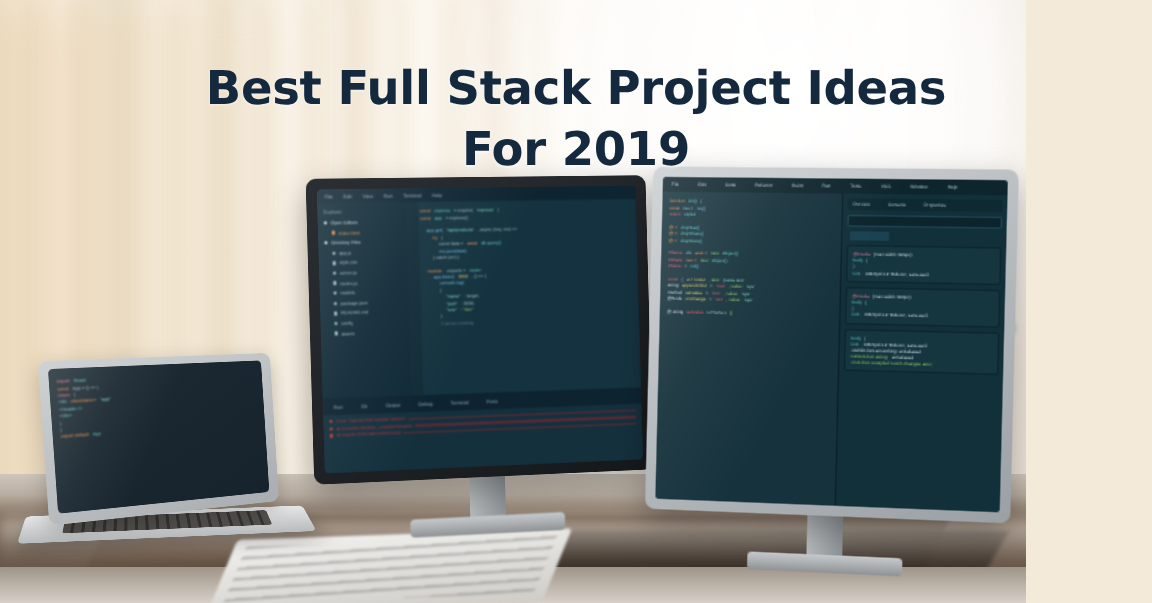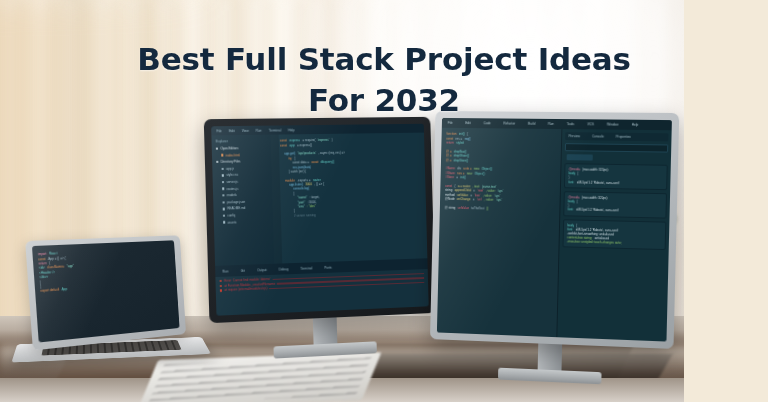--- a/index.html
+++ b/index.html
@@ -587,16 +587,16 @@
               <b class="t-cy">App</b>
             </div>
           </div>
         <div class="glare"></div>
       </div>
     </div>
   </div>
 
   <h1 class="title">
     <span>Best Full Stack Project Ideas</span>
-    <span class="l2">For 2032</span>
+    <span class="l2">For 2019</span>
   </h1>
 
 </div>
 
 </body></html>

